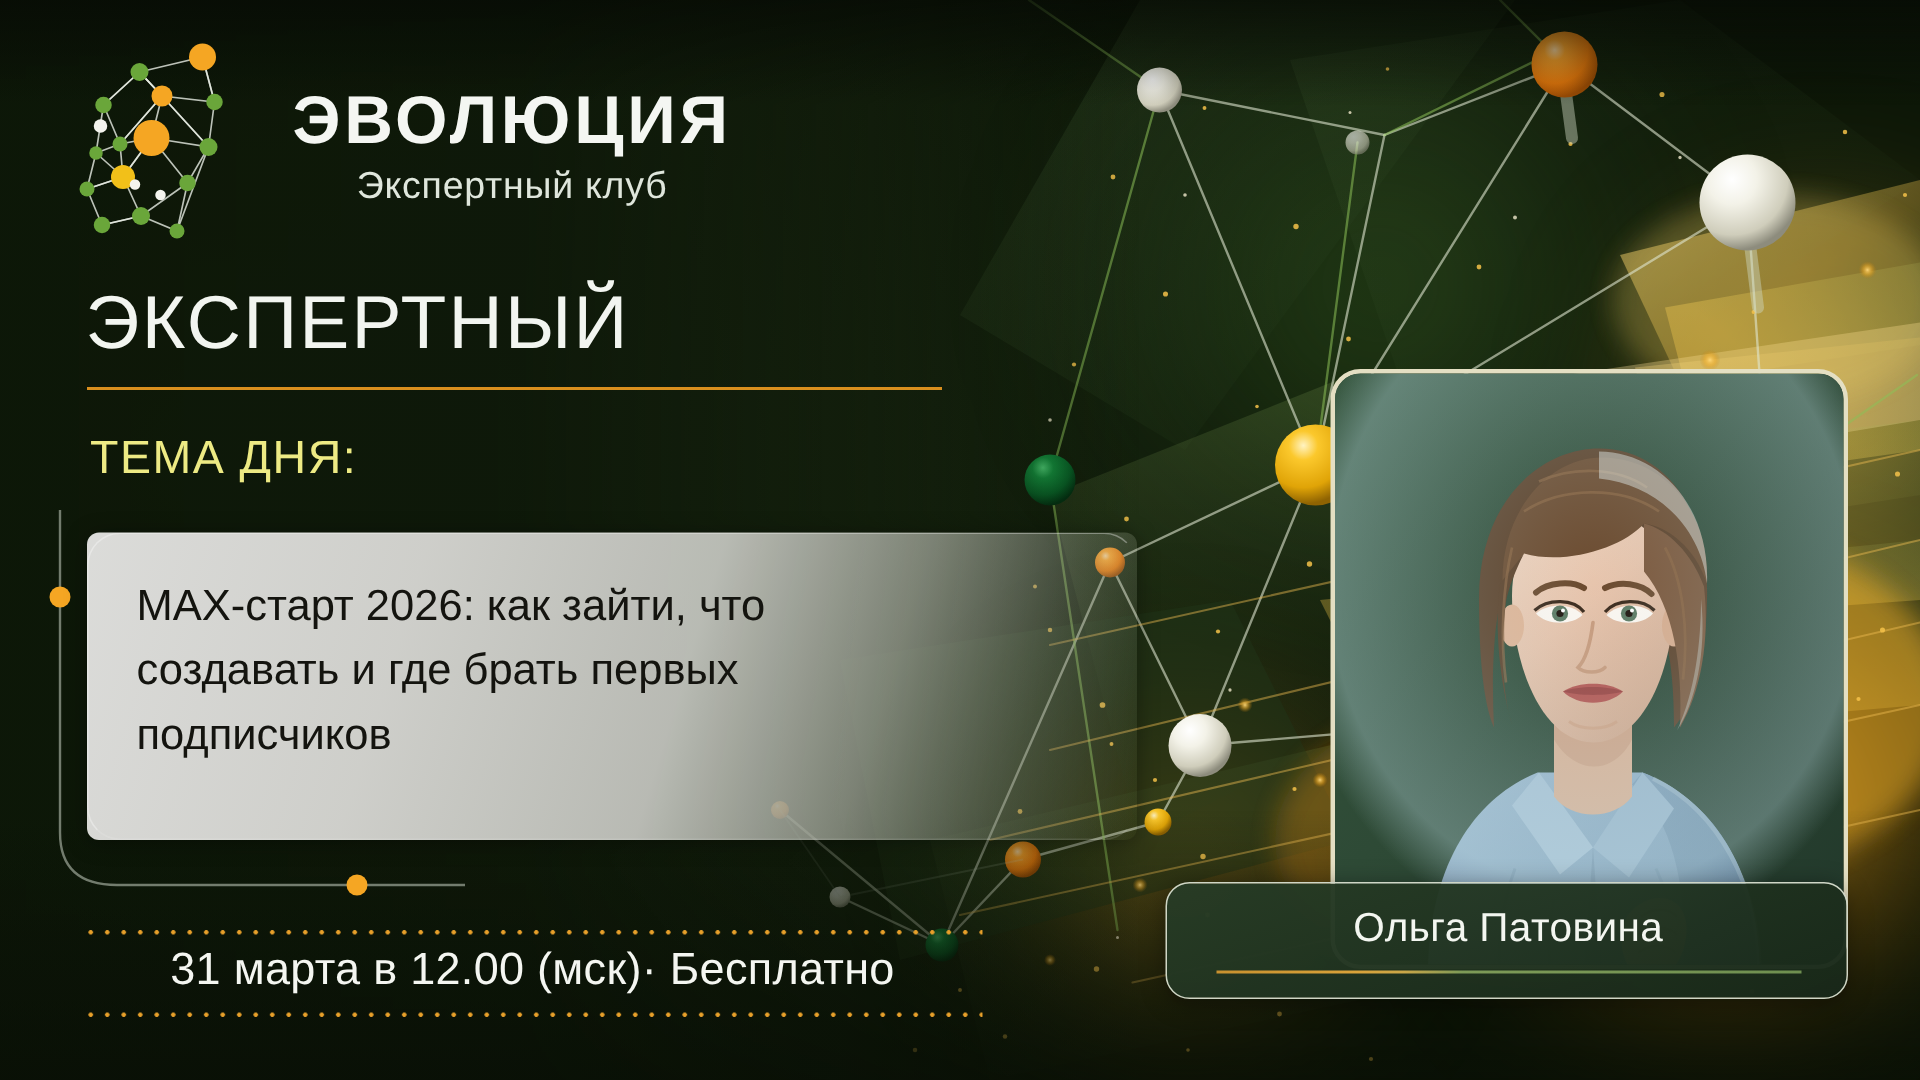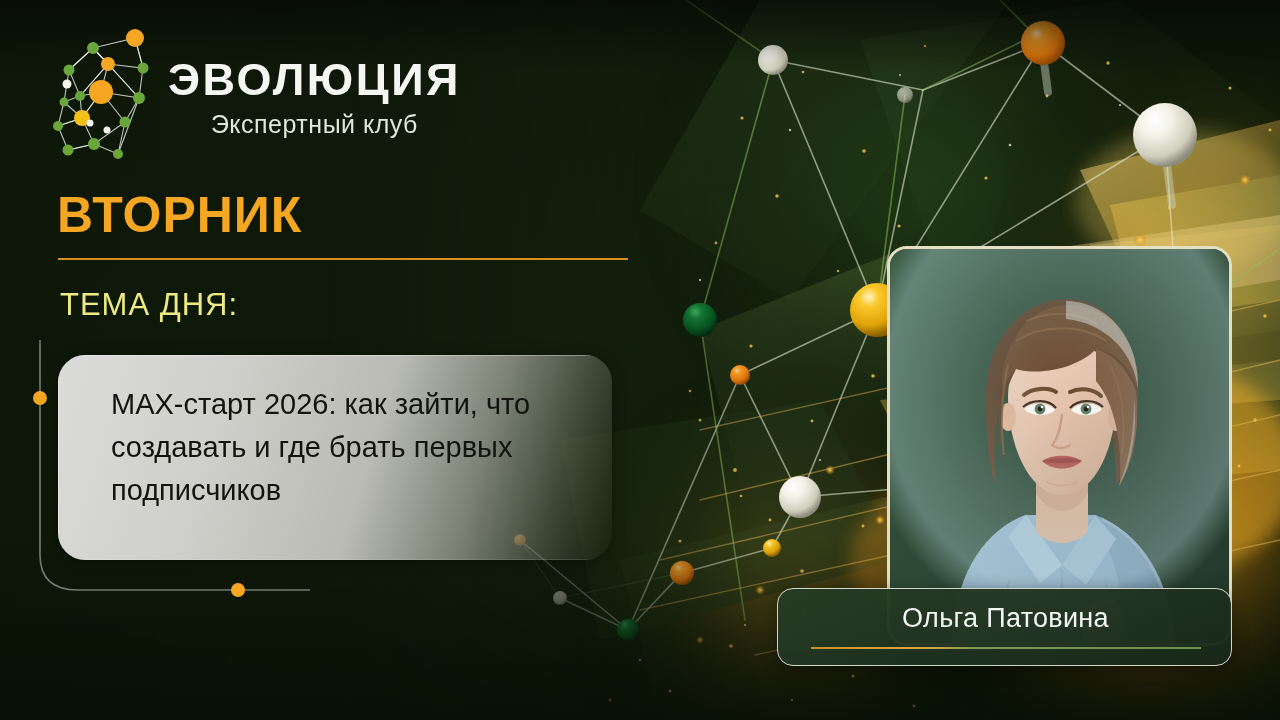--- a/index.html
+++ b/index.html
@@ -31,21 +31,21 @@
   .glow-green-1 { left:690px; top:0px; width:460px; height:380px;
     background:radial-gradient(circle, rgba(70,120,45,.40) 0%, rgba(40,70,25,.16) 50%, rgba(20,40,10,0) 78%); }
   .vig-left { position:absolute; left:0; top:0; width:760px; height:720px;
     background:linear-gradient(to right, rgba(13,23,8,.97) 0%, rgba(14,24,9,.93) 46%, rgba(16,26,10,.55) 74%, rgba(16,26,10,0) 100%); }
   .vig-bottom { position:absolute; left:0; bottom:0; width:1280px; height:180px;
     background:linear-gradient(to top, rgba(8,14,5,.72) 0%, rgba(8,14,5,0) 100%); }
   .vig-top { position:absolute; left:0; top:0; width:1280px; height:70px;
     background:linear-gradient(to bottom, rgba(6,10,4,.75) 0%, rgba(6,10,4,0) 100%); }
 
   
-  .logo { position:absolute; left:46px; top:26px; display:flex; align-items:center; gap:4px; }
+  .logo { position:absolute; left:46px; top:26px; display:flex; align-items:center; gap:31px; }
   .logo-mark { width:118px; height:140px; }
   .logo-text { display:flex; flex-direction:column; justify-content:center; margin-top:2px; }
   .logo-title {
     font-size:45px; font-weight:700; letter-spacing:2.5px; color:#f4f6f2;
     line-height:1; font-family:"Liberation Sans", sans-serif;
   }
   .logo-sub {
     font-size:25px; font-weight:400; letter-spacing:.5px; color:#dfe6dc;
     margin-top:10px; line-height:1;text-align:center;
   }
@@ -60,31 +60,30 @@
   .topic-label {
     position:absolute; left:60px; top:289px;
     font-size:31px; font-weight:400; letter-spacing:1px; color:#edea84; line-height:1;
   }
 
   
   .deco-line { position:absolute; left:10px; top:340px; width:300px; height:290px; }
 
   
   .topic-card {
-    position:absolute; left:58px; top:355px; width:554px; height:205px;
-    border-radius:27px; overflow:hidden;
+    position:absolute; left:58px; top:355px; width:700px; height:205px;
+    border-radius:8px; overflow:hidden;
     background:linear-gradient(107deg,
         rgba(226,226,224,.97) 0%,
         rgba(214,214,210,.96) 30%,
         rgba(203,204,198,.90) 56%,
         rgba(190,193,182,.62) 74%,
         rgba(178,183,166,.28) 88%,
         rgba(170,176,155,0) 100%);
     box-shadow:0 2px 14px rgba(0,0,0,.35);
-    padding-left:20px;
   }
   .topic-card::before{
     content:""; position:absolute; inset:0; border-radius:22px;
     border:1px solid rgba(255,255,255,.35);
     border-right-color:transparent; border-bottom-color:rgba(255,255,255,.12);
     pointer-events:none;
   }
   .topic-text {
     position:relative; padding:28px 30px 0 33px;
     font-size:29px; font-weight:400; color:#14140f; line-height:1.48;
@@ -423,36 +422,41 @@
         <circle cx="61" cy="104" r="3.5" fill="#f4f4ee"></circle>
       </g>
     </svg>
     <div class="logo-text">
       <div class="logo-title">ЭВОЛЮЦИЯ</div>
       <div class="logo-sub">Экспертный клуб</div>
     </div>
   </div>
 
   <div class="headline">
-    <span class="hl-bold">ВТОРНИК</span>
+    <span class="hl-light">ЭКСПЕРТНЫЙ</span>
   </div>
   <div class="hl-rule"></div>
 
   <div class="topic-label">ТЕМА ДНЯ:</div>
 
   <svg class="deco-line" viewBox="0 0 300 290">
     <path d="M30 0 L30 215 Q30 250 68 250 L300 250" fill="none" stroke="#c9d2c2" stroke-opacity=".55" stroke-width="1.6"></path>
     <circle cx="30" cy="58" r="7" fill="#f5a623"></circle>
     <circle cx="228" cy="250" r="7" fill="#f5a623"></circle>
   </svg>
 
   <div class="topic-card">
     <div class="topic-text">MAX-старт 2026: как зайти, что создавать и где брать первых подписчиков</div>
   </div>
 
+  <div class="date-strip">
+    <div class="dot-row top"></div>
+    <div class="date-text">31 марта в 12.00 (мск)· Бесплатно</div>
+    <div class="dot-row bottom"></div>
+  </div>
 
   <div class="photo-frame">
     <svg class="portrait" viewBox="0 0 345 400">
       <defs>
         <linearGradient id="bgPhoto" x1="0" y1="0" x2="1" y2="1">
           <stop offset="0%" stop-color="#35553d"></stop>
           <stop offset="55%" stop-color="#2c4734"></stop>
           <stop offset="100%" stop-color="#21372a"></stop>
         </linearGradient>
         <linearGradient id="shirt" x1="0" y1="0" x2="1" y2="1">

